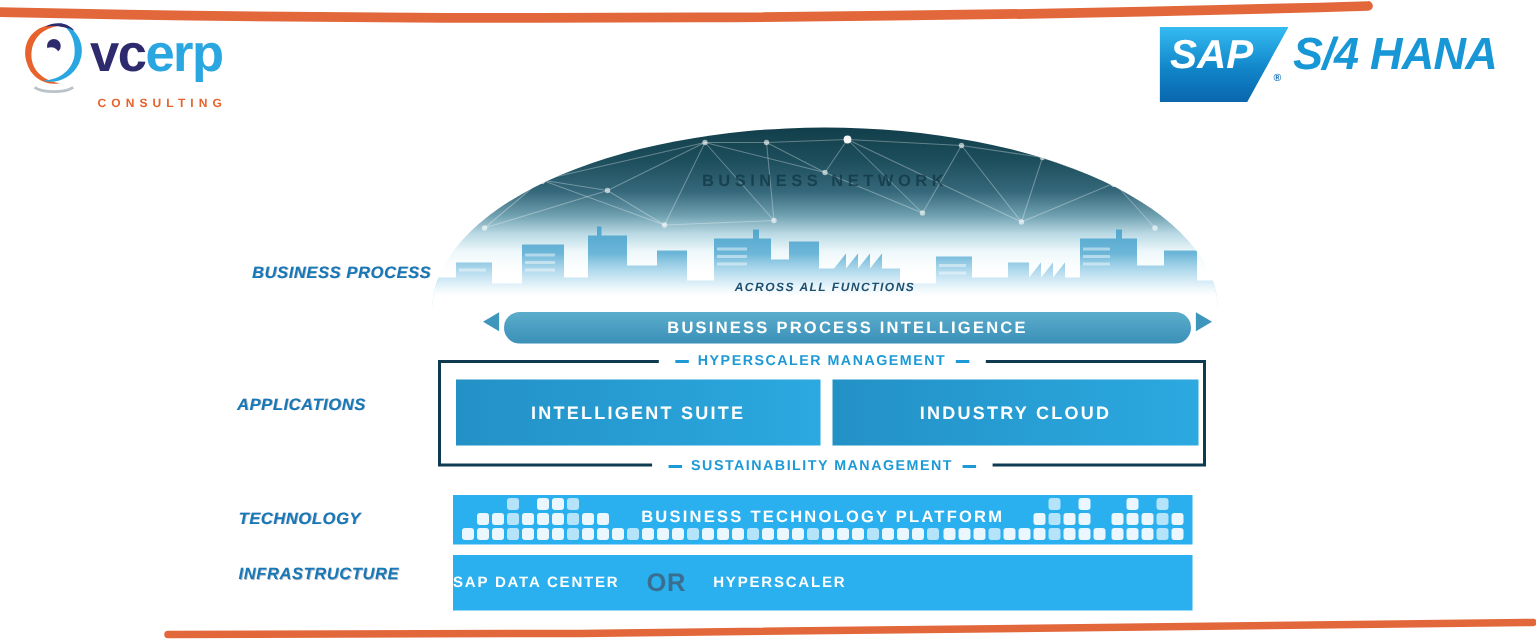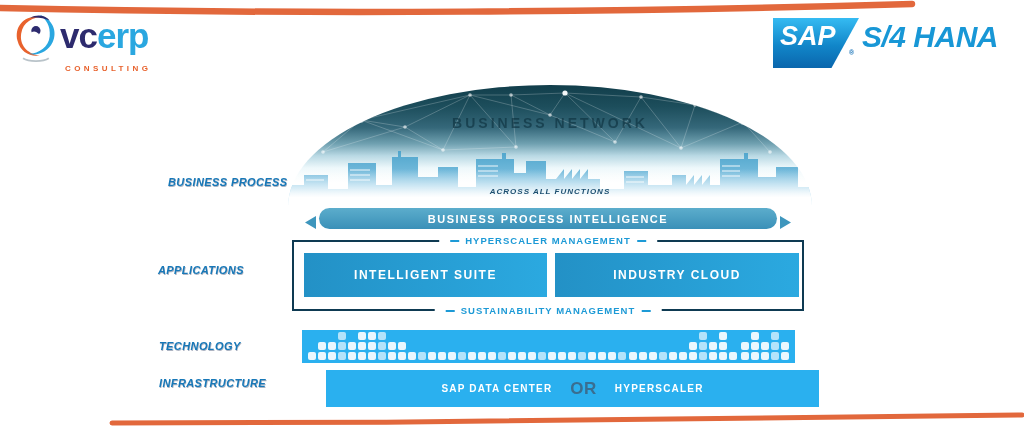--- a/index.html
+++ b/index.html
@@ -35,29 +35,29 @@
                color:#1778b8;letter-spacing:0.4px;white-space:nowrap;
                text-shadow:0.6px 0.6px 0 rgba(20,40,80,0.35);}
 
   
   .dome{position:absolute;left:288px;top:85px;width:524px;height:122px;overflow:hidden;
         border-top-left-radius:50% 100%;border-top-right-radius:50% 100%;
         background:linear-gradient(180deg,#123e4b 0%,#1d4e5c 18%,#35687a 35%,#6fa0b0 48%,
                    #b9d9e4 58%,#eef8fb 68%,#ffffff 80%);}
   .net-svg{position:absolute;left:0;top:0;z-index:1;}
   .dome-title{position:absolute;left:0;top:30px;width:100%;text-align:center;z-index:2;
-              font-size:14px;font-weight:bold;letter-spacing:3px;color:rgba(10,45,58,0.6);}
+              font-size:11px;font-weight:bold;letter-spacing:3px;color:rgba(10,45,58,0.6);}
   .skyline{position:absolute;left:0;bottom:2px;z-index:2;}
   .dome-fade{position:absolute;left:0;bottom:0;width:100%;height:38px;z-index:3;
              background:linear-gradient(180deg,rgba(255,255,255,0) 0%,#fff 75%);}
   .dome-caption{position:absolute;left:0;bottom:11px;width:100%;text-align:center;z-index:4;
                 font-size:8px;font-weight:bold;font-style:italic;color:#1d4f70;letter-spacing:1px;}
 
   
-  .bpi{position:absolute;left:305px;top:208px;width:486px;height:21px;display:flex;align-items:flex-end;}
+  .bpi{position:absolute;left:322px;top:208px;width:486px;height:21px;display:flex;align-items:flex-start;}
   .bpi .chev{width:11px;height:13px;background:#3e96bd;flex:0 0 auto;}
   .bpi .chev.left{clip-path:polygon(100% 0,0 50%,100% 100%);margin-right:3px;}
   .bpi .chev.right{clip-path:polygon(0 0,100% 50%,0 100%);margin-left:3px;}
   .bpi-inner{flex:1;height:21px;border-radius:11px;display:flex;align-items:center;justify-content:center;
              background:linear-gradient(180deg,#5cadcc 0%,#3a90b8 100%);
              color:#fff;font-size:11px;font-weight:bold;letter-spacing:1.5px;}
 
   
   .apps-box{position:absolute;left:292px;top:240px;width:512px;height:71px;
             border:2px solid #0e3a52;box-sizing:border-box;}
@@ -78,21 +78,21 @@
   .btp-title{position:relative;z-index:2;width:100%;text-align:center;margin-top:9px;
              color:#fff;font-size:11px;font-weight:bold;letter-spacing:1.5px;}
   .eq{position:absolute;left:6px;right:6px;bottom:3px;height:29px;z-index:1;
       display:flex;justify-content:space-between;align-items:flex-end;}
   .eq .col{display:flex;flex-direction:column;gap:2px;}
   .eq .sq{width:8px;height:8px;border-radius:2px;background:rgba(255,255,255,0.9);}
   .eq .col:nth-child(4n) .sq{background:rgba(255,255,255,0.65);}
 
   
   .infra{position:absolute;left:302px;top:370px;width:493px;height:37px;background:#2ab0ef;
-         display:flex;align-items:center;justify-content:center;margin-left:24px;}
+         display:flex;align-items:center;justify-content:flex-start;}
   .infra .side{color:#fff;font-size:10px;font-weight:bold;letter-spacing:1.2px;}
   .infra .or{color:#3a6e90;font-size:17px;font-weight:bold;margin:0 18px;letter-spacing:0.5px;}
 </style>
 </head>
 <body>
 
 <div class="stage">
 
   <svg class="swoosh-top" viewBox="0 0 1024 18">
     <path d="M0,8 C300,15 640,12 912,4" fill="none" stroke="#e2683c" stroke-width="6.5" stroke-linecap="round"></path>
@@ -396,20 +396,21 @@
         <div class="col">
           <div class="sq"></div>
           <div class="sq"></div>
           <div class="sq"></div>
         </div>
         <div class="col">
           <div class="sq"></div>
           <div class="sq"></div>
         </div>
       </div>
+    <div class="btp-title">BUSINESS TECHNOLOGY PLATFORM</div>
   </div>
 
   <div class="infra">
     <span class="side">SAP DATA CENTER</span>
     <span class="or">OR</span>
     <span class="side">HYPERSCALER</span>
   </div>
 
 </div>
 

